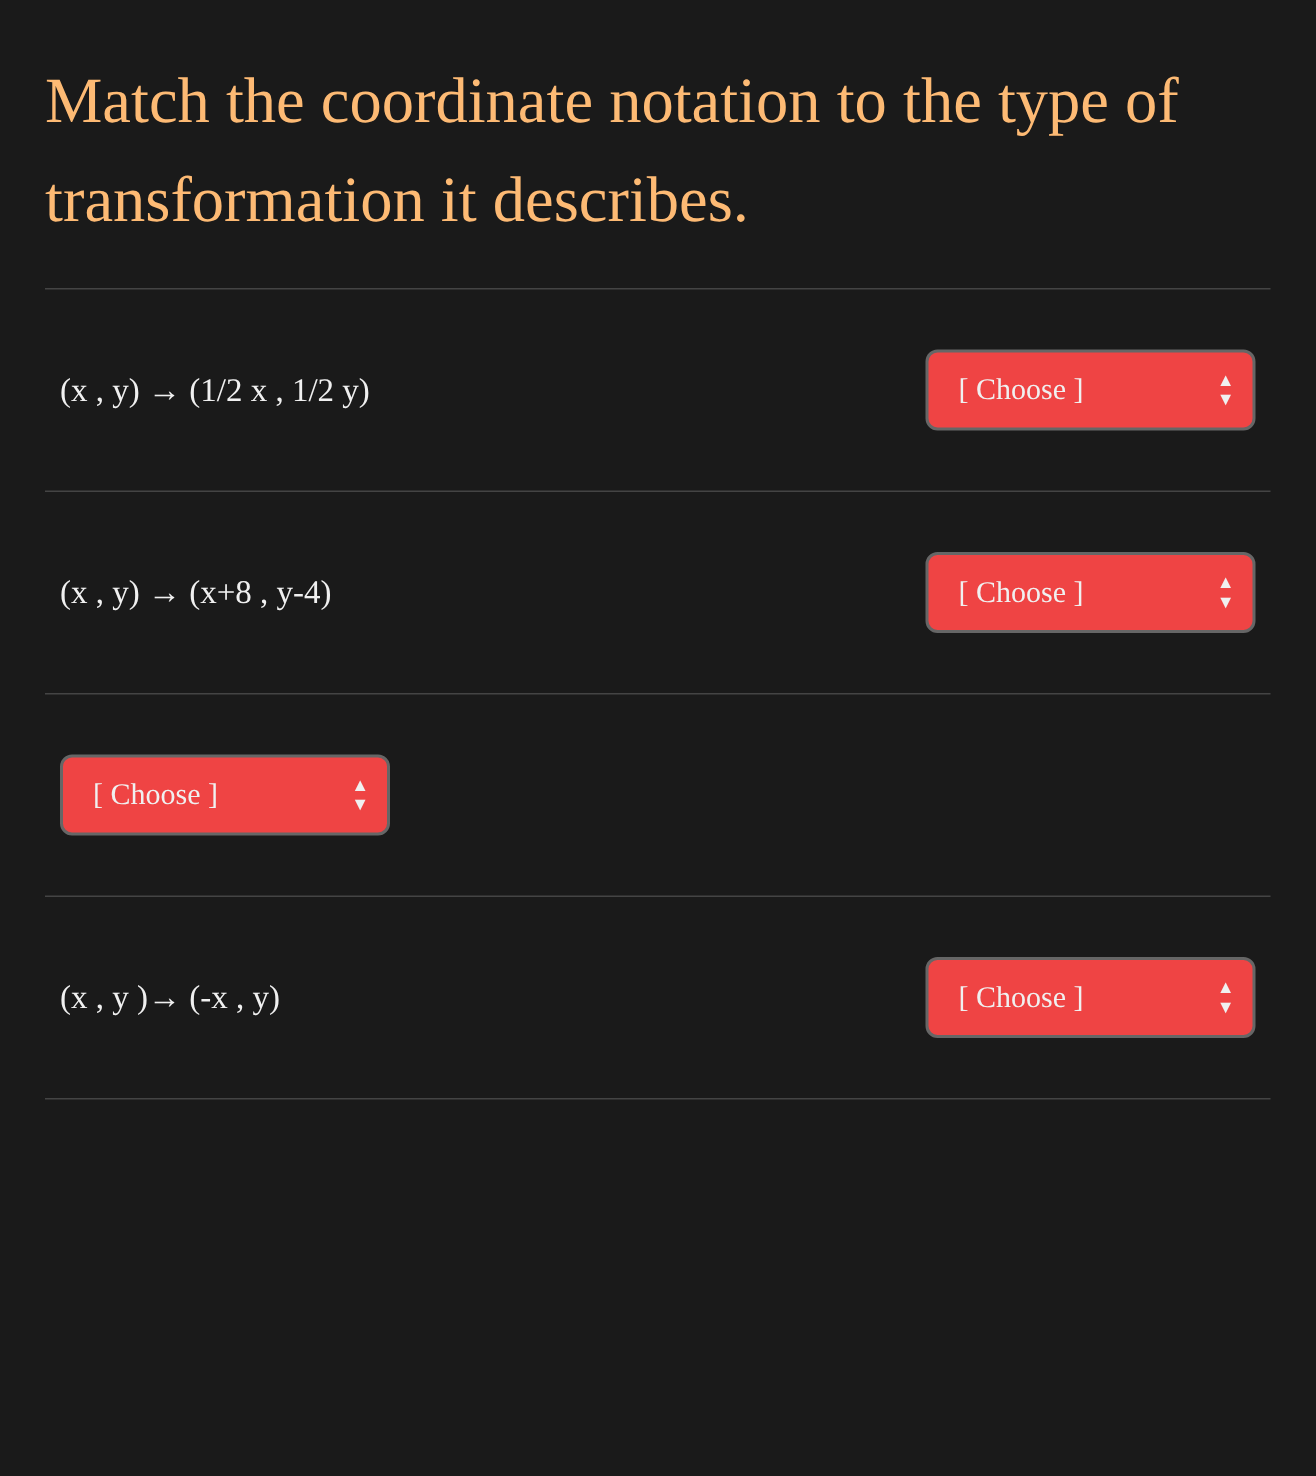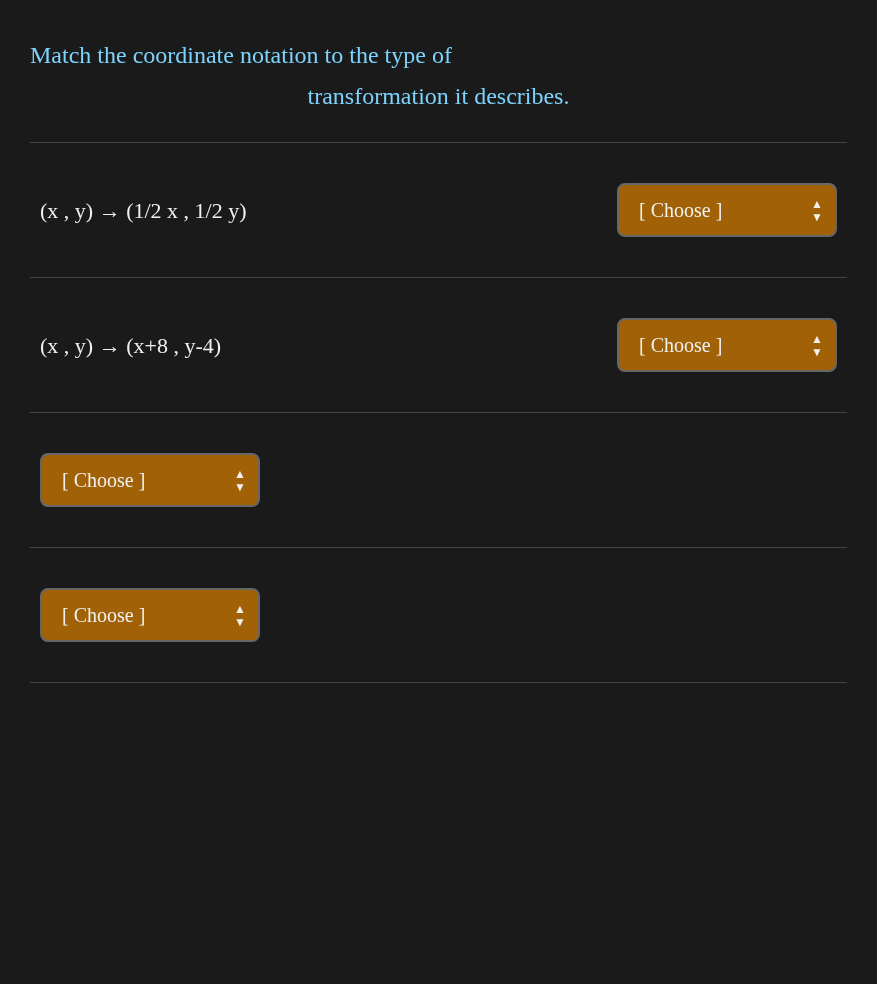--- a/index.html
+++ b/index.html
@@ -13,25 +13,25 @@
       color: #f0f0f0;
       font-family: 'Georgia', serif;
       width: 877px;
       min-height: 984px;
       display: flex;
       flex-direction: column;
       padding: 40px 30px;
     }
 
     .page-title {
-      font-size: 24px;
+      font-size: 43px;
       font-weight: 400;
       line-height: 1.3;
       margin-bottom: 30px;
-      color: #7dd3fc;
+      color: #fdba74;
     }
 
     .divider {
       border: none;
       border-top: 1px solid #444;
       margin: 0;
     }
 
     .row {
       display: flex;
@@ -49,21 +49,21 @@
       line-height: 1.5;
     }
 
     .select-wrapper {
       position: relative;
       display: flex;
       align-items: center;
     }
 
     .choose-select {
-      background-color: #a16207;
+      background-color: #ef4444;
       color: #f0f0f0;
       border: 2px solid #666;
       border-radius: 8px;
       padding: 14px 50px 14px 20px;
       font-size: 20px;
       font-family: 'Georgia', serif;
       appearance: none;
       -webkit-appearance: none;
       cursor: pointer;
       min-width: 220px;
@@ -89,21 +89,21 @@
 
     .arrow-down {
       font-size: 12px;
     }
   </style>
 </head>
 <body>
 
 <div>
   <p class="page-title">Match the coordinate notation to the type of</p>
-  <p class="page-title" style="margin-top:-20px;text-align:center;">transformation it describes.</p>
+  <p class="page-title" style="margin-top:-20px;">transformation it describes.</p>
 </div>
 
 <hr class="divider">
 
 <div id="rows-container">
     <div class="row">
       <div class="equation">(x , y) → (1/2 x , 1/2 y)</div>
       <div class="select-wrapper">
         <select class="choose-select"><option value="">[ Choose ]</option><option value="Dilation">Dilation</option><option value="Translation">Translation</option><option value="Rotation">Rotation</option><option value="Reflection">Reflection</option></select>
         <div class="select-arrow">
@@ -125,20 +125,21 @@
     <div class="row">
       <div class="select-wrapper">
         <select class="choose-select"><option value="">[ Choose ]</option><option value="Dilation">Dilation</option><option value="Translation">Translation</option><option value="Rotation">Rotation</option><option value="Reflection">Reflection</option></select>
         <div class="select-arrow">
           <span class="arrow-up">▲</span>
           <span class="arrow-down">▼</span>
         </div>
       </div>
     </div>
     <div class="row">
+      <div class="equation">(x , y )→ (-x , y)</div>
       <div class="select-wrapper">
         <select class="choose-select"><option value="">[ Choose ]</option><option value="Dilation">Dilation</option><option value="Translation">Translation</option><option value="Rotation">Rotation</option><option value="Reflection">Reflection</option></select>
         <div class="select-arrow">
           <span class="arrow-up">▲</span>
           <span class="arrow-down">▼</span>
         </div>
       </div>
     </div>
   </div>
 

